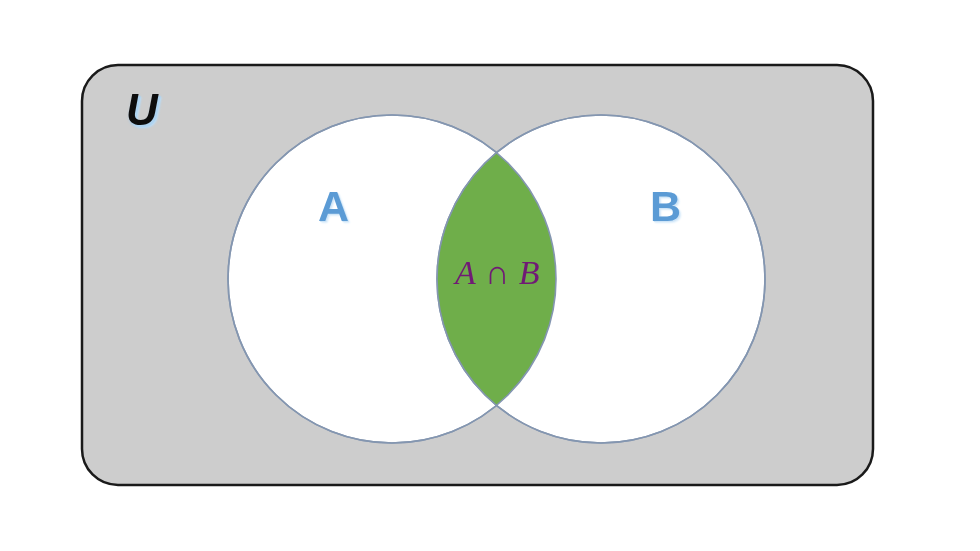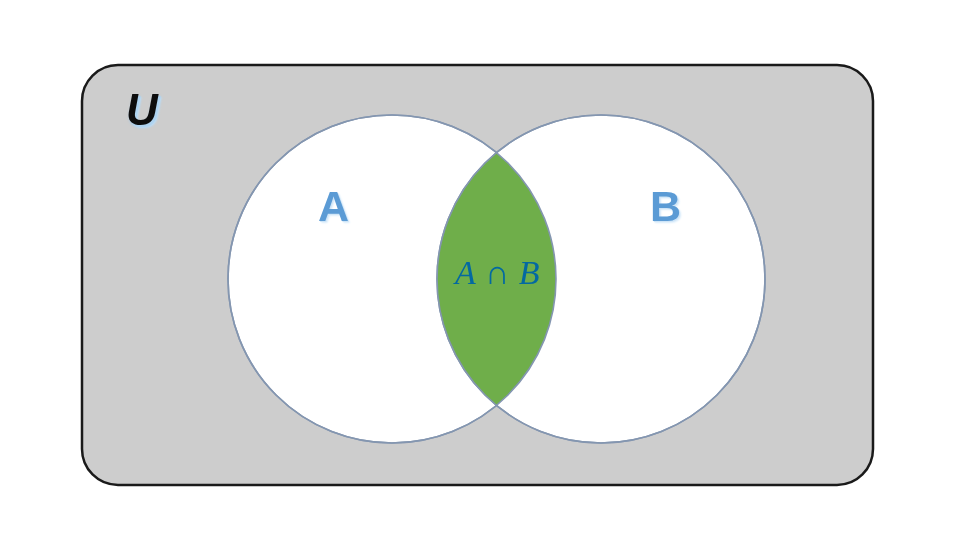--- a/index.html
+++ b/index.html
@@ -67,21 +67,21 @@
     top: 185px;
   }
   
   #label-intersection {
     left: 455px;
     top: 256px;
     font-family: "Liberation Serif", "DejaVu Serif", serif;
     font-size: 34px;
     font-style: italic;
     font-weight: normal;
-    color: #0369a1;
+    color: #701a75;
     letter-spacing: 0.5px;
   }
 </style>
 </head>
 <body>
 
 <div id="canvas">
 
   <svg id="venn-svg" viewBox="0 0 980 551" xmlns="http://www.w3.org/2000/svg">
 

